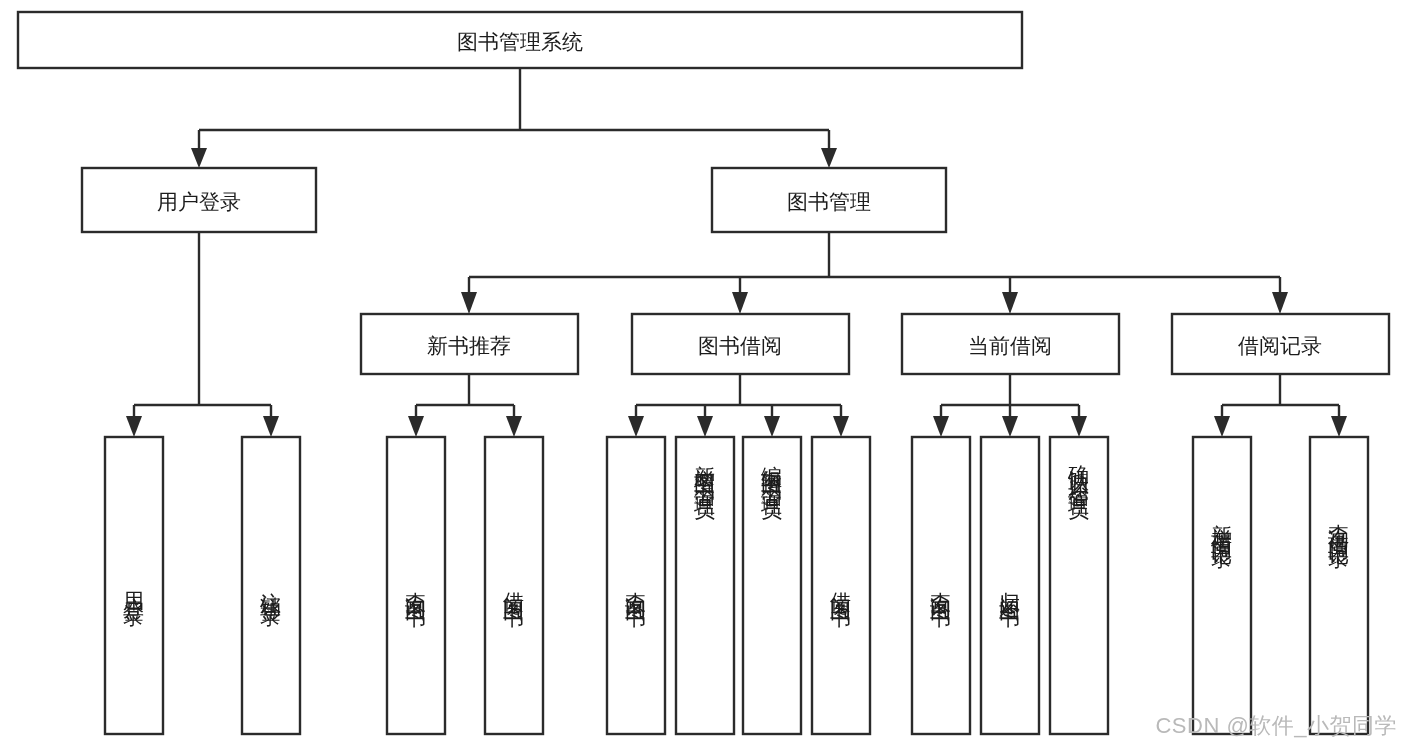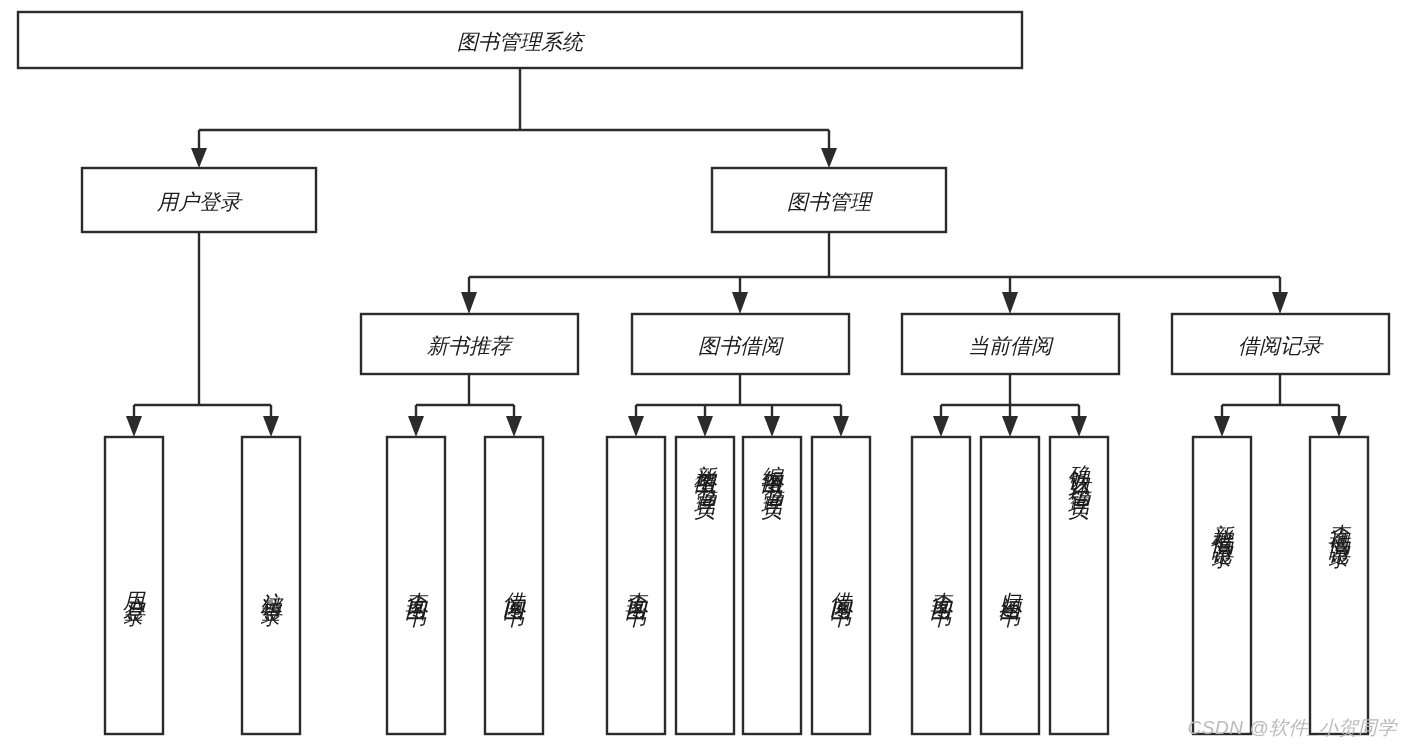--- a/index.html
+++ b/index.html
@@ -9,21 +9,20 @@
   }
   body {
     font-family: "Liberation Sans", "DejaVu Sans", sans-serif;
   }
   #diagram-root {
     position: relative;
     width: 1405px;
     height: 747px;
     background: #ffffff;
     overflow: hidden;
-    font-style: italic;
   }
   svg#tree-svg {
     position: absolute;
     left: 0;
     top: 0;
     width: 1405px;
     height: 747px;
     display: block;
   }
   .node-box {
@@ -56,21 +55,21 @@
     text-orientation: upright;
     glyph-orientation-vertical: 0;
     letter-spacing: 5px;
     dominant-baseline: central;
   }
   .watermark {
     position: absolute;
     right: 8px;
     bottom: 6px;
     font-family: "Liberation Sans", "DejaVu Sans", sans-serif;
-    font-size: 19px;
+    font-size: 22px;
     color: #b9b9b9;
     letter-spacing: 0.5px;
     white-space: nowrap;
     pointer-events: none;
   }
 </style>
 </head>
 <body>
 
 <div id="diagram-root">

